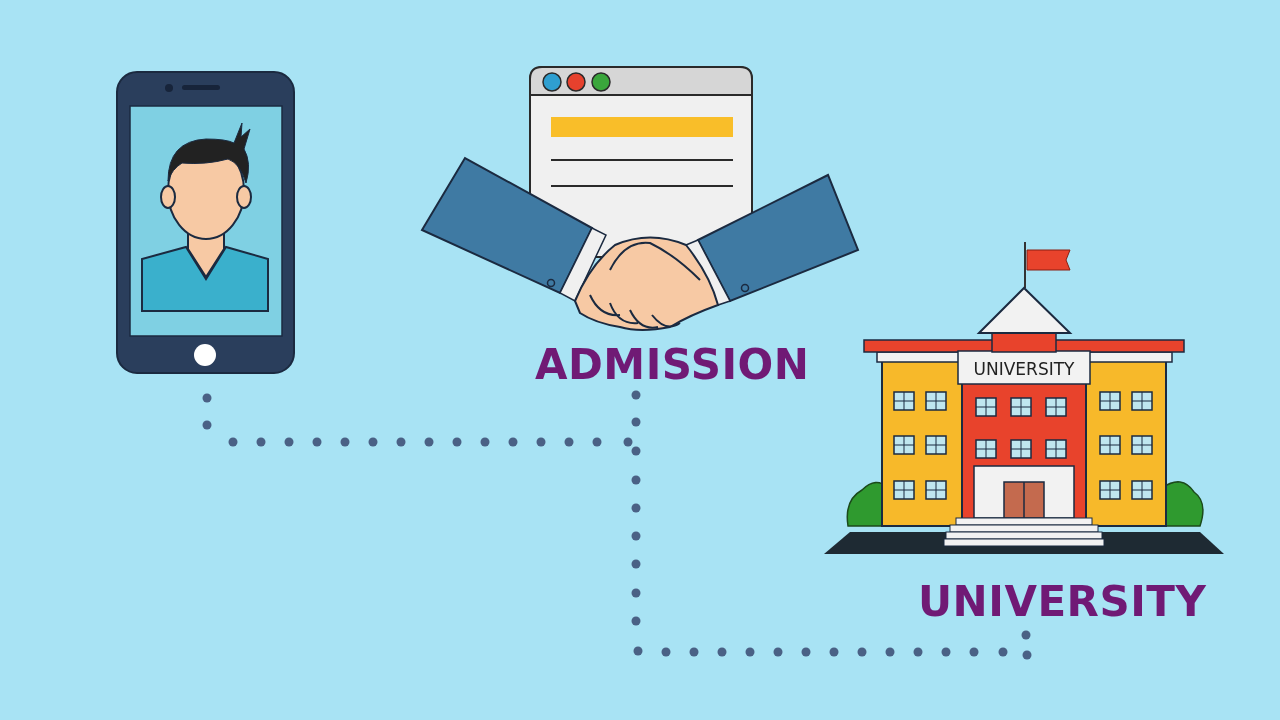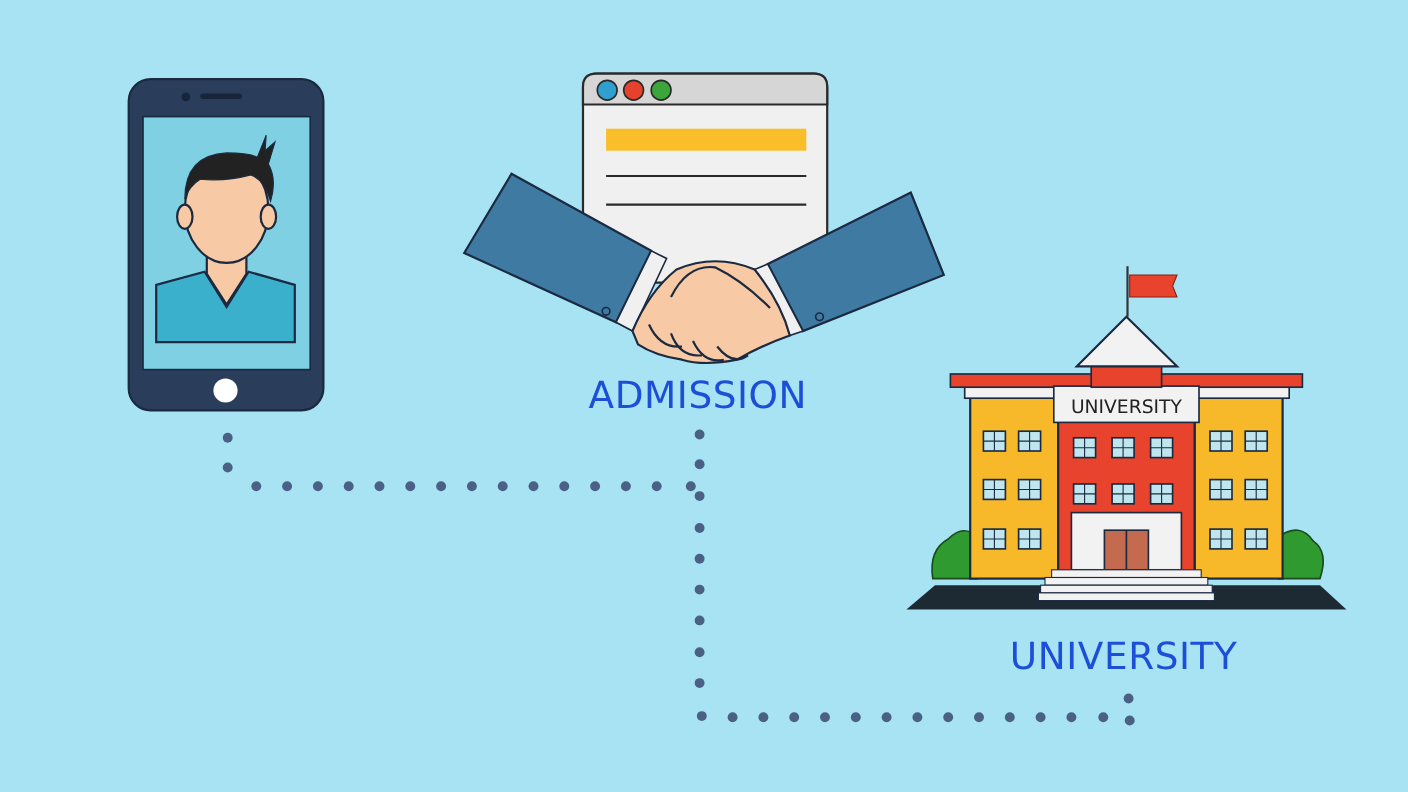--- a/index.html
+++ b/index.html
@@ -1,17 +1,17 @@
 <!DOCTYPE html>
 <html><head>
 <meta charset="utf-8">
 <style>
   html, body { margin:0; padding:0; }
   body { width:1280px; height:720px; background:#a8e3f4; position:relative; overflow:hidden; font-family:"DejaVu Sans", sans-serif; }
-  .label { position:absolute; color:#1d4ed8; font-size:34px; letter-spacing:0.5px; font-family:"DejaVu Sans", sans-serif; white-space:nowrap; }
+  .label { position:absolute; color:#701a75; font-size:42px; letter-spacing:0.5px; font-family:"DejaVu Sans", sans-serif; white-space:nowrap;font-weight:bold; }
   svg { position:absolute; overflow:visible; }
 </style>
 </head>
 <body>
 
 <svg style="left:0;top:0" width="1280" height="720">
   <g fill="#4a6185">
     <circle cx="207" cy="398" r="4.5"></circle>
     <circle cx="207" cy="425" r="4.5"></circle>
     <circle cx="233" cy="442" r="4.5"></circle>

